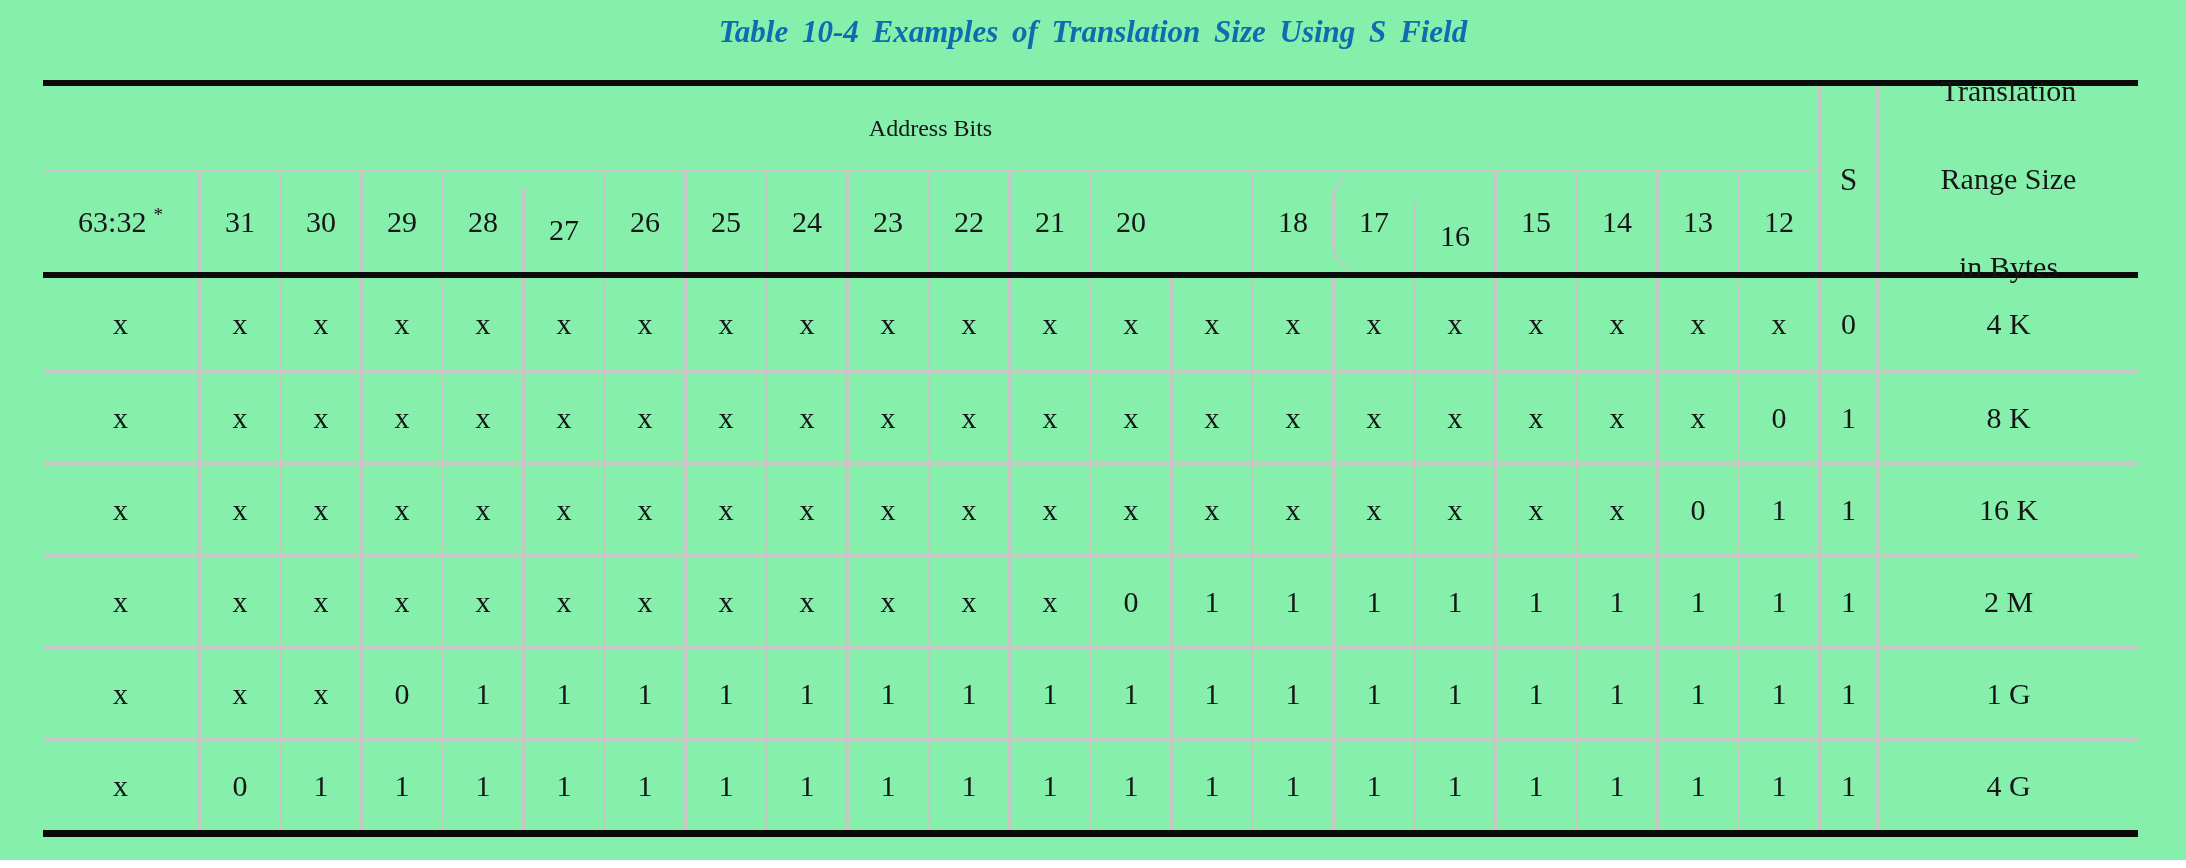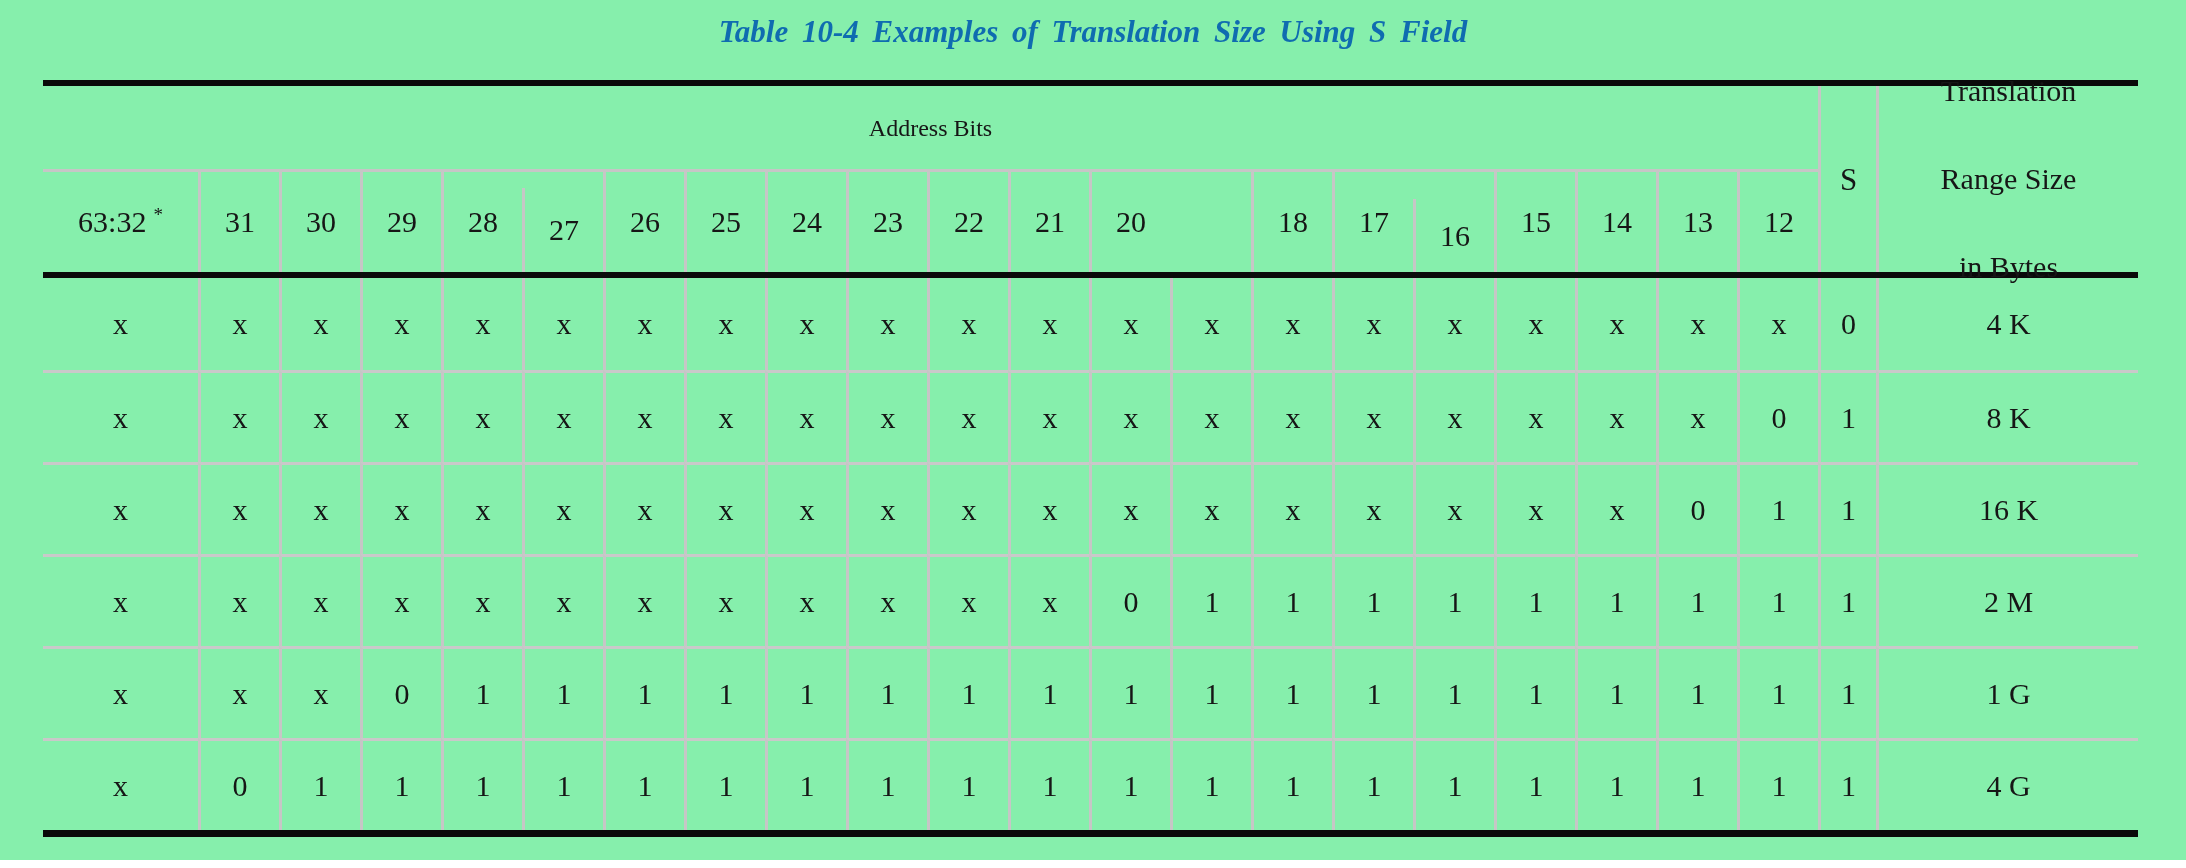--- a/index.html
+++ b/index.html
@@ -97,21 +97,21 @@
         <div class="cell bit-head vline" style="grid-area: 2 / 5;">28</div>
         <div class="cell bit-head vline" style="grid-area: 2 / 6; margin-top: 16px;">27</div>
         <div class="cell bit-head vline" style="grid-area: 2 / 7;">26</div>
         <div class="cell bit-head vline" style="grid-area: 2 / 8;">25</div>
         <div class="cell bit-head vline" style="grid-area: 2 / 9;">24</div>
         <div class="cell bit-head vline" style="grid-area: 2 / 10;">23</div>
         <div class="cell bit-head vline" style="grid-area: 2 / 11;">22</div>
         <div class="cell bit-head vline" style="grid-area: 2 / 12;">21</div>
         <div class="cell bit-head vline" style="grid-area: 2 / 13;">20</div>
         <div class="cell bit-head vline" style="grid-area: 2 / 15;">18</div>
-        <div class="cell bit-head vline" style="grid-area: 2 / 16;">17</div>
+        <div class="cell bit-head vline" style="grid-area: 2 / 16; border-radius: 27px;">17</div>
         <div class="cell bit-head vline" style="grid-area: 2 / 17; margin-top: 27px;">16</div>
         <div class="cell bit-head vline" style="grid-area: 2 / 18;">15</div>
         <div class="cell bit-head vline" style="grid-area: 2 / 19;">14</div>
         <div class="cell bit-head vline" style="grid-area: 2 / 20;">13</div>
         <div class="cell bit-head vline" style="grid-area: 2 / 21;">12</div>
       </div>
 
     <div class="rule rule-mid"></div>
 
     <div class="grid body-grid" id="body-grid">

